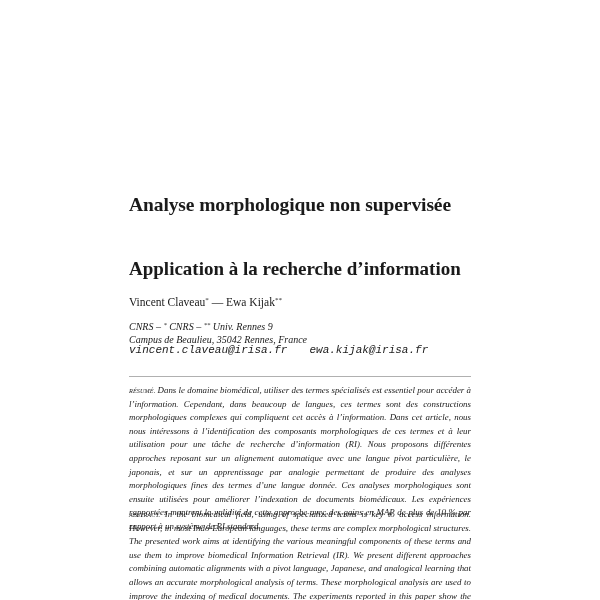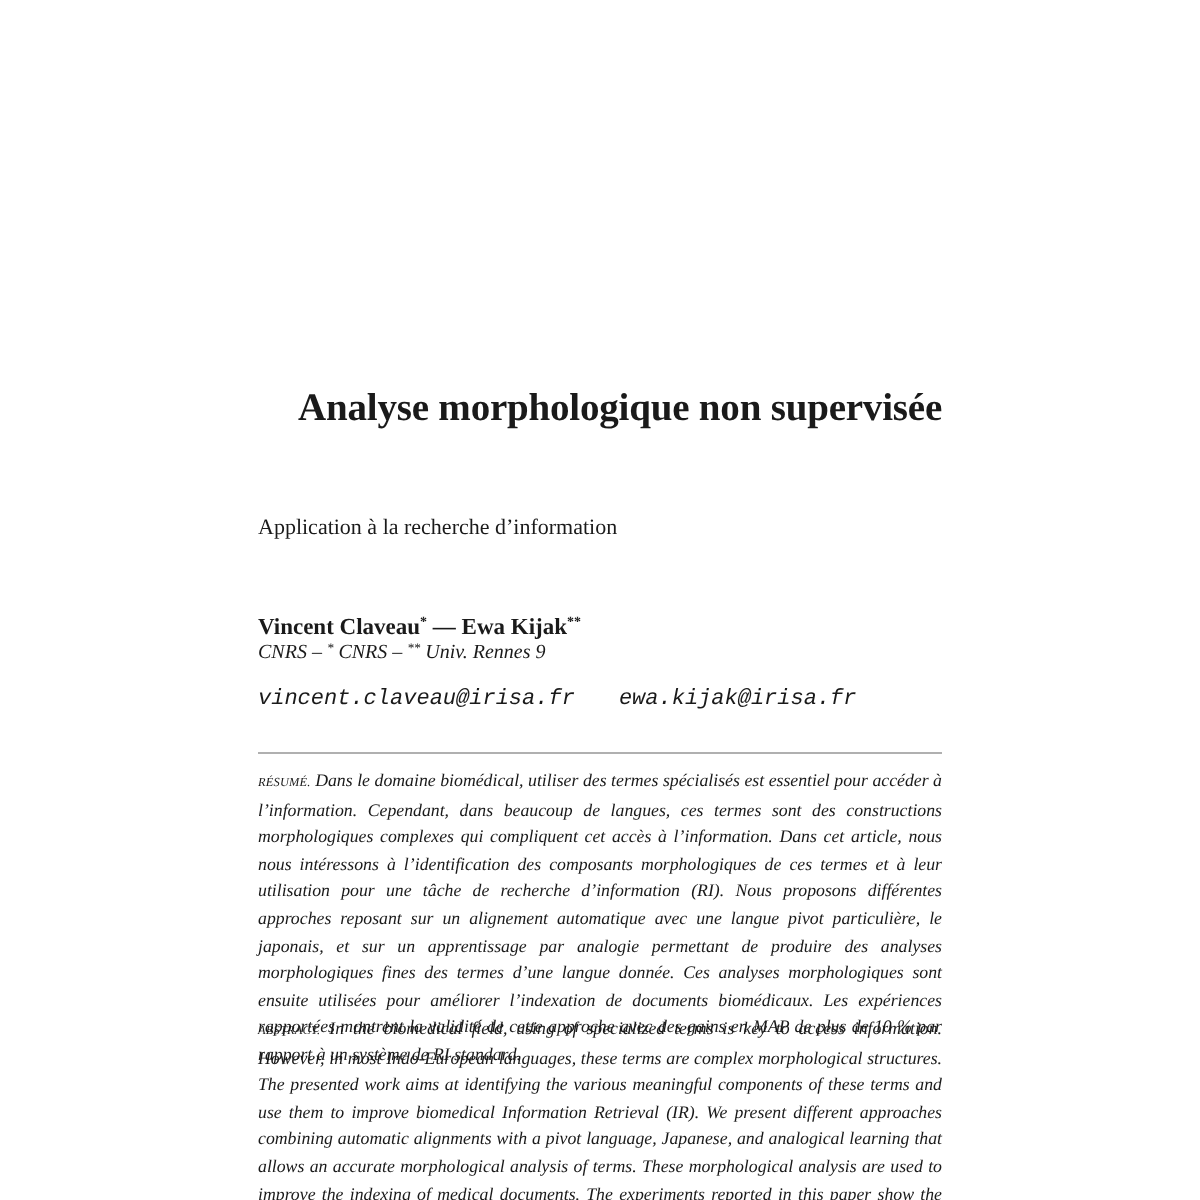--- a/index.html
+++ b/index.html
@@ -1,21 +1,21 @@
 <!DOCTYPE html>
 <html><head>
 <meta charset="utf-8">
 <style>
   html, body { margin: 0; padding: 0; background: #ffffff; }
   body { width: 600px; height: 600px; overflow: hidden; position: relative; font-family: "Liberation Serif", serif; color: #1a1a1a; }
   .page { position: absolute; left: 129px; top: 0; width: 342px; }
-  .title { position: absolute; left: 0; top: 195px; width: 342px; font-weight: bold; font-size: 19.5px; line-height: 20px; margin: 0; letter-spacing: -0.1px; text-align: right; }
+  .title { position: absolute; left: 0; top: 195px; width: 342px; font-weight: bold; font-size: 19.5px; line-height: 20px; margin: 0; letter-spacing: -0.1px; }
   .title span { display: block; white-space: nowrap; }
-  .subtitle { position: absolute; left: 0; top: 258px; font-weight: normal; font-size: 11px; margin: 0; white-space: nowrap; }
-  .authors { position: absolute; left: 0; top: 307px; font-weight: bold; font-size: 11.5px; white-space: nowrap; }
+  .subtitle { position: absolute; left: 0; top: 258px; font-weight: bold; font-size: 19px; margin: 0; white-space: nowrap; }
+  .authors { position: absolute; left: 0; top: 296px; font-weight: normal; font-size: 11.5px; white-space: nowrap; }
   .authors sup { font-size: 7px; vertical-align: 4px; }
   .affil { position: absolute; left: 0; top: 318px; font-style: italic; font-size: 10px; line-height: 13px; }
   .affil div { white-space: nowrap; }
   .affil sup { font-size: 6.5px; vertical-align: 3px; }
   .emails { position: absolute; left: 0; top: 344px; font-family: "Liberation Mono", monospace; font-style: italic; font-size: 11px; white-space: nowrap; }
   .emails .gap { display: inline-block; width: 22px; }
   .rule { position: absolute; left: 0; top: 376px; width: 342px; height: 0; border-top: 1px solid #b0b0b0; }
   .abstract { position: absolute; left: 0; width: 342px; font-style: italic; font-size: 8.9px; line-height: 13.6px; text-align: justify; }
   .abstract .kw { font-size: 6.2px; letter-spacing: 0.1px; text-transform: uppercase; }
   .resume { top: 384px; }
@@ -30,20 +30,21 @@
   </h1>
 
   <h2 class="subtitle">Application à la recherche d’information</h2>
 
   <div class="authors">
     <span>Vincent Claveau</span><sup>*</sup><span> — </span><span>Ewa Kijak</span><sup>**</sup>
   </div>
 
   <div class="affil">
     <div><span>CNRS – </span><sup>*</sup><span> CNRS – </span><sup>**</sup><span> Univ. Rennes 9</span></div>
+    <div>Campus de Beaulieu, 35042 Rennes, France</div>
   </div>
 
   <div class="emails">
     <span>vincent.claveau@irisa.fr</span><span class="gap"></span><span>ewa.kijak@irisa.fr</span>
   </div>
 
   <div class="rule"></div>
 
   <p class="abstract resume" style="margin:0;">
     <span class="kw">Résumé.</span><span> Dans le domaine biomédical, utiliser des termes spécialisés est essentiel pour accéder à l’information. Cependant, dans beaucoup de langues, ces termes sont des constructions morphologiques complexes qui compliquent cet accès à l’information. Dans cet article, nous nous intéressons à l’identification des composants morphologiques de ces termes et à leur utilisation pour une tâche de recherche d’information (RI). Nous proposons différentes approches reposant sur un alignement automatique avec une langue pivot particulière, le japonais, et sur un apprentissage par analogie permettant de produire des analyses morphologiques fines des termes d’une langue donnée. Ces analyses morphologiques sont ensuite utilisées pour améliorer l’indexation de documents biomédicaux. Les expériences rapportées montrent la validité de cette approche avec des gains en MAP de plus de 10 % par rapport à un système de RI standard.</span>

